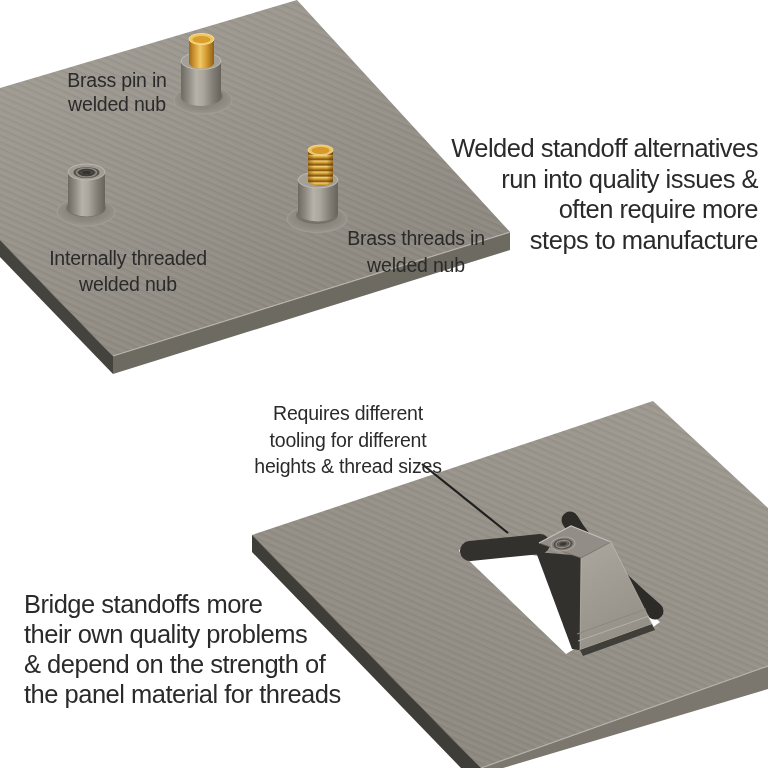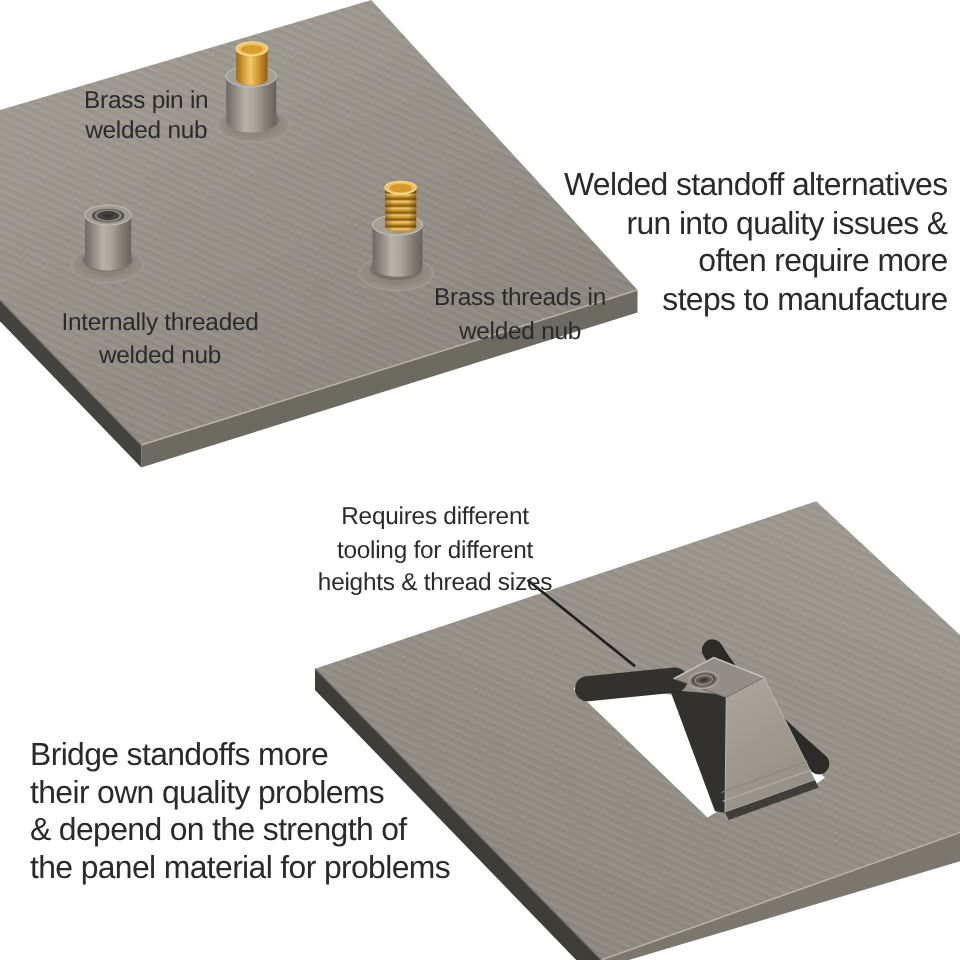--- a/index.html
+++ b/index.html
@@ -178,16 +178,16 @@
 <div class="txt small center" style="left:348px;top:390px;line-height:26.5px;margin-top:10px;">
   <div>Requires different</div>
   <div>tooling for different</div>
   <div>heights &amp; thread sizes</div>
 </div>
 
 <div class="txt big" style="left:24px;top:589px;line-height:30px;">
   <div>Bridge standoffs more</div>
   <div>their own quality problems</div>
   <div>&amp; depend on the strength of</div>
-  <div>the panel material for problems</div>
+  <div>the panel material for threads</div>
 </div>
 
 </div>
 
 </body></html>

